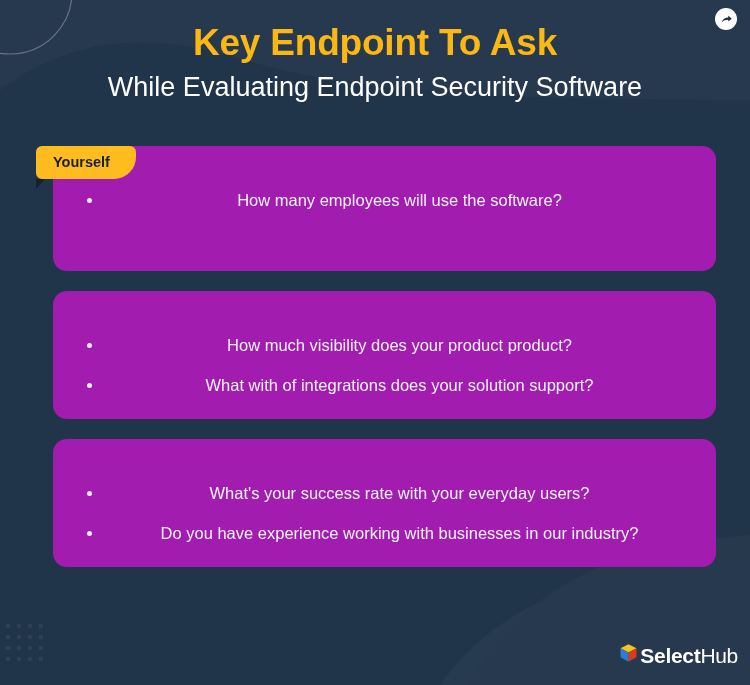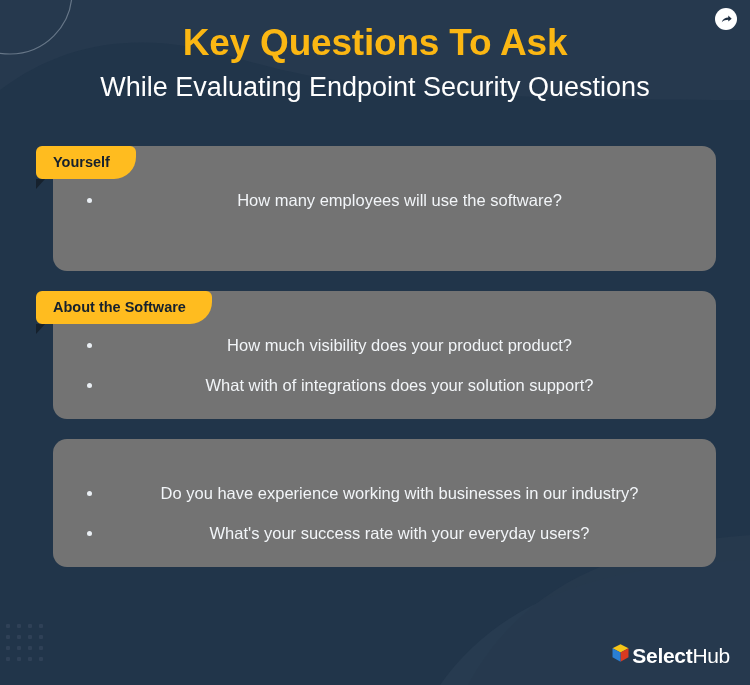--- a/index.html
+++ b/index.html
@@ -86,21 +86,21 @@
     top: 146px;
     width: 680px;
   }
   .section {
     position: relative;
     margin-bottom: 20px;
     text-align: center;
   }
   .card {
     position: relative;
-    background: #737373;
+    background: #a21caf;
     border-radius: 14px;
     padding: 44px 26px 22px 26px;
     box-sizing: border-box;
     min-height: 125px;
     margin-left: 17px;
     width: 663px;
   }
   .tab {
     position: absolute;
     left: 0;
@@ -144,21 +144,21 @@
     top: 8px;
     width: 5px;
     height: 5px;
     border-radius: 50%;
     background: #e9eef3;
   }
 
   
   .footer-logo {
     position: absolute;
-    right: 20px;
+    right: 12px;
     bottom: 18px;
     display: flex;
     align-items: center;
     gap: 2px;
     justify-content: center;
   }
   .logo-mark { display: block; }
   .logo-text {
     font-size: 21px;
     line-height: 1;
@@ -214,47 +214,46 @@
 
   <div class="share-btn" title="Share">
     <span>
       <svg width="13" height="13" viewBox="0 0 16 16">
         <path d="M2.2 11.4 C3.4 7.4 6.4 5.6 10.2 5.6 L10.2 3.2 L14.4 7.0 L10.2 10.6 L10.2 8.4 C7.2 8.4 4.3 9.2 2.2 11.4 Z" fill="#1d2d40"></path>
       </svg>
     </span>
   </div>
 
   <div class="header">
-    <h1 class="title">Key Questions To Ask</h1>
-    <h2 class="subtitle">While Evaluating Endpoint Security Questions</h2>
+    <h1 class="title">Key Endpoint To Ask</h1>
+    <h2 class="subtitle">While Evaluating Endpoint Security Software</h2>
   </div>
 
   <div class="sections" id="sections">
       <div class="section">
         <div class="tab">Yourself<span class="tab-fold"></span></div>
         <div class="card">
           <ul class="qlist">
             <li><span class="bullet"></span><span>How many employees will use the software?</span></li>
           </ul>
         </div>
       </div>
       <div class="section">
-        <div class="tab">About the Software<span class="tab-fold"></span></div>
         <div class="card">
           <ul class="qlist">
             <li><span class="bullet"></span><span>How much visibility does your product product?</span></li>
             <li><span class="bullet"></span><span>What with of integrations does your solution support?</span></li>
           </ul>
         </div>
       </div>
       <div class="section">
         <div class="card">
           <ul class="qlist">
+            <li><span class="bullet"></span><span>What's your success rate with your everyday users?</span></li>
             <li><span class="bullet"></span><span>Do you have experience working with businesses in our industry?</span></li>
-            <li><span class="bullet"></span><span>What's your success rate with your everyday users?</span></li>
           </ul>
         </div>
       </div>
     </div>
 
   <div class="footer-logo">
     <span class="logo-mark">
       <svg width="19" height="20" viewBox="0 0 20 21">
         <path d="M10 1.2 L18.4 5.6 L10 10.1 L1.6 5.6 Z" fill="#f5c518"></path>
         <path d="M18.4 5.6 L18.4 15.0 L10 19.6 L10 10.1 Z" fill="#d93a20"></path>

